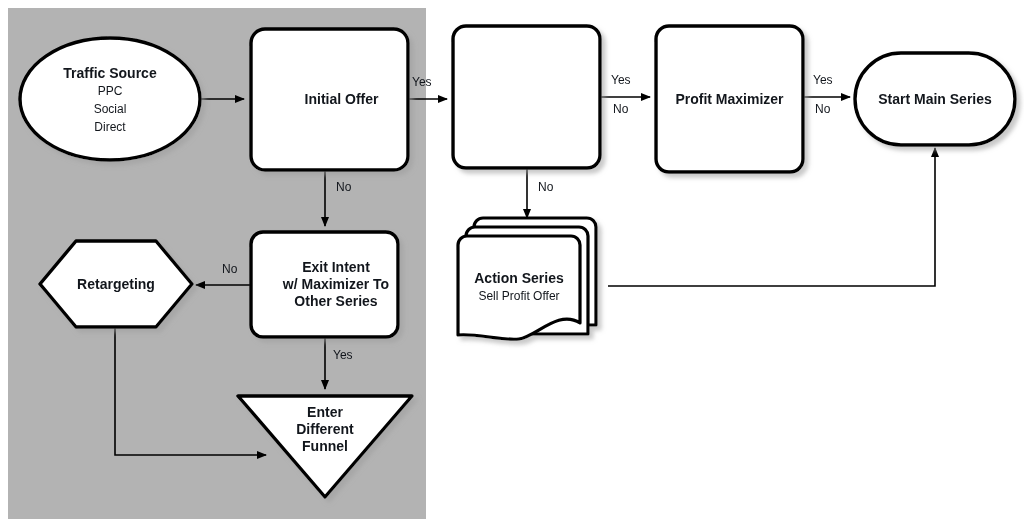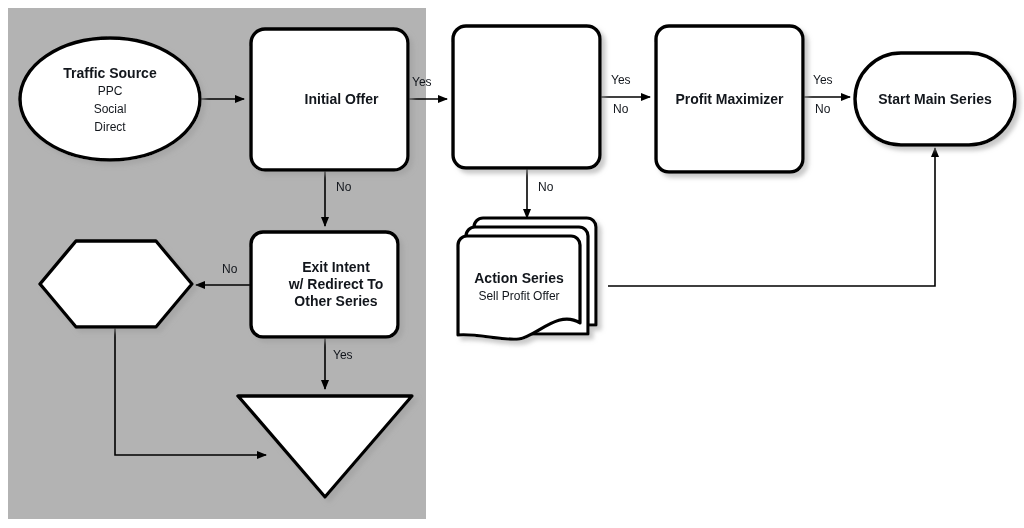--- a/index.html
+++ b/index.html
@@ -133,25 +133,33 @@
     <span class="lbl-reg">Social</span>
     <span class="lbl-reg">Direct</span>
   </div>
 
   <div class="node-label" style="left:251px; top:29px; width:181px; height:141px;">
     <span class="lbl-bold">Initial Offer</span>
   </div>
 
   <div class="node-label" style="left:251px; top:232px; width:170px; height:105px;">
     <span class="lbl-bold">Exit Intent</span>
-    <span class="lbl-bold">w/ Redirect To</span>
+    <span class="lbl-bold">w/ Maximizer To</span>
     <span class="lbl-bold">Other Series</span>
   </div>
 
+  <div class="node-label" style="left:40px; top:241px; width:152px; height:86px;">
+    <span class="lbl-bold">Retargeting</span>
+  </div>
 
+  <div class="node-label" style="left:238px; top:398px; width:174px; height:62px;">
+    <span class="lbl-bold">Enter</span>
+    <span class="lbl-bold">Different</span>
+    <span class="lbl-bold">Funnel</span>
+  </div>
 
 
   <div class="node-label" style="left:855px; top:53px; width:160px; height:92px;">
     <span class="lbl-bold">Start Main Series</span>
   </div>
 
   <div class="node-label" style="left:650px; top:26px; width:159px; height:146px;">
     <span class="lbl-bold">Profit Maximizer</span>
   </div>
 

